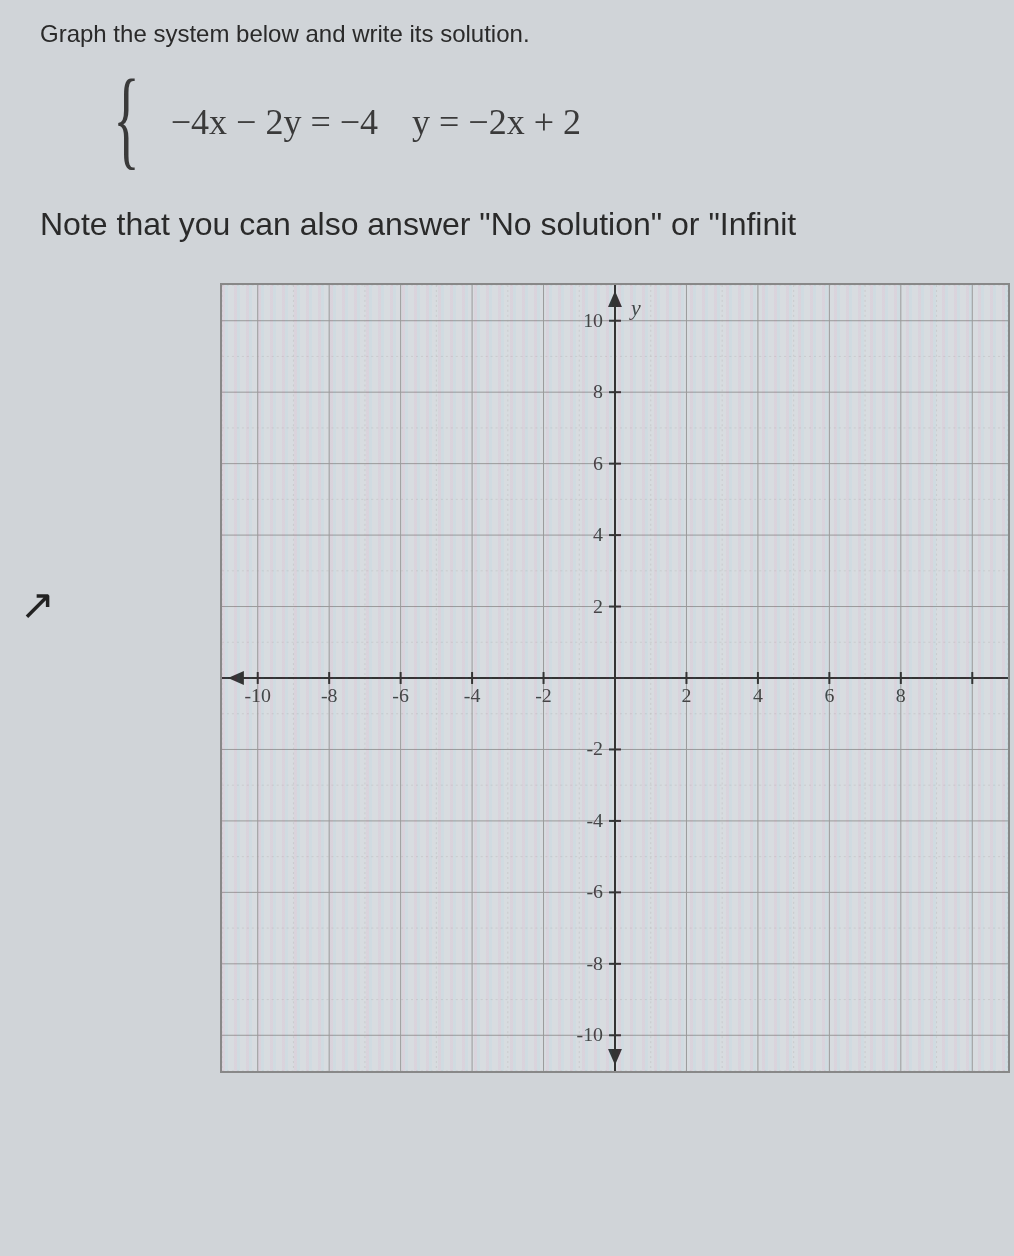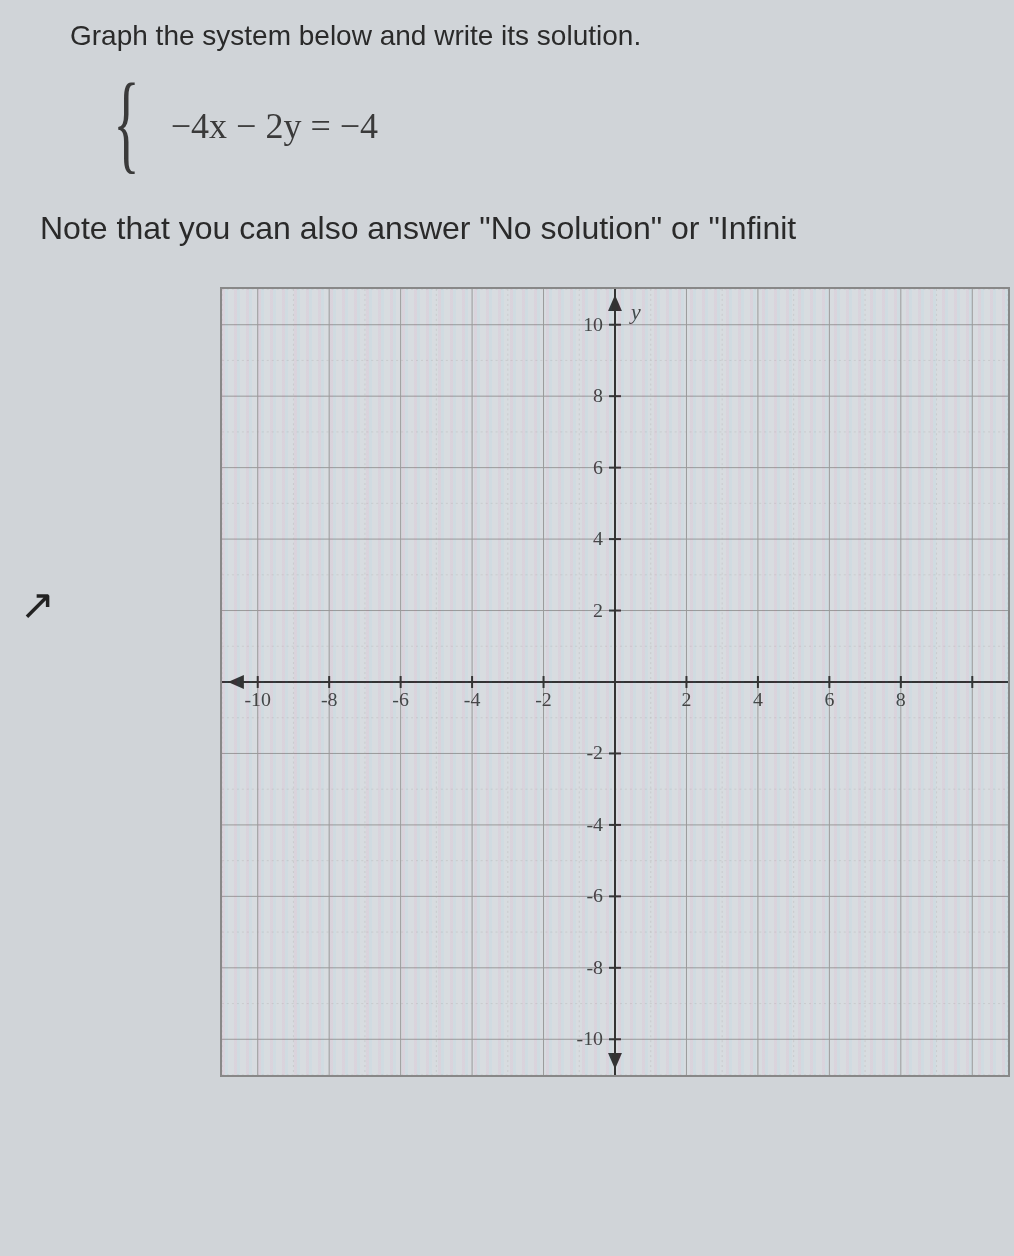--- a/index.html
+++ b/index.html
@@ -7,24 +7,23 @@
     font-family: Verdana, Geneva, sans-serif;
     background: #d0d4d8;
     width: 1014px;
     height: 1256px;
     overflow: hidden;
     position: relative;
     padding: 20px 0 0 40px;
     color: #333;
   }
   .prompt {
-    font-size: 28px;
+    font-size: 24px;
     color: #2a2a2a;
     margin-bottom: 30px;
-    margin-left: 30px;
   }
   .equations {
     font-family: 'Times New Roman', serif;
     font-size: 36px;
     color: #3a3a3a;
     margin-left: 60px;
     display: flex;
     align-items: center;
     gap: 10px;
     margin-bottom: 40px;
@@ -81,20 +80,21 @@
 </style>
 </head>
 <body>
 
 <div class="prompt">Graph the system below and write its solution.</div>
 
 <div class="equations">
   <span class="brace">{</span>
   <div class="eq-lines">
     <div>−4x − 2y = −4</div>
+    <div>y = −2x + 2</div>
   </div>
 </div>
 
 <div class="note">Note that you can also answer "No solution" or "Infinit</div>
 
 <span class="cursor">↖</span>
 
 <div class="graph-area">
   <svg class="grid" viewBox="0 0 790 790">
       <line x1="0" y1="0" x2="0" y2="790" class="minor-line"></line>

